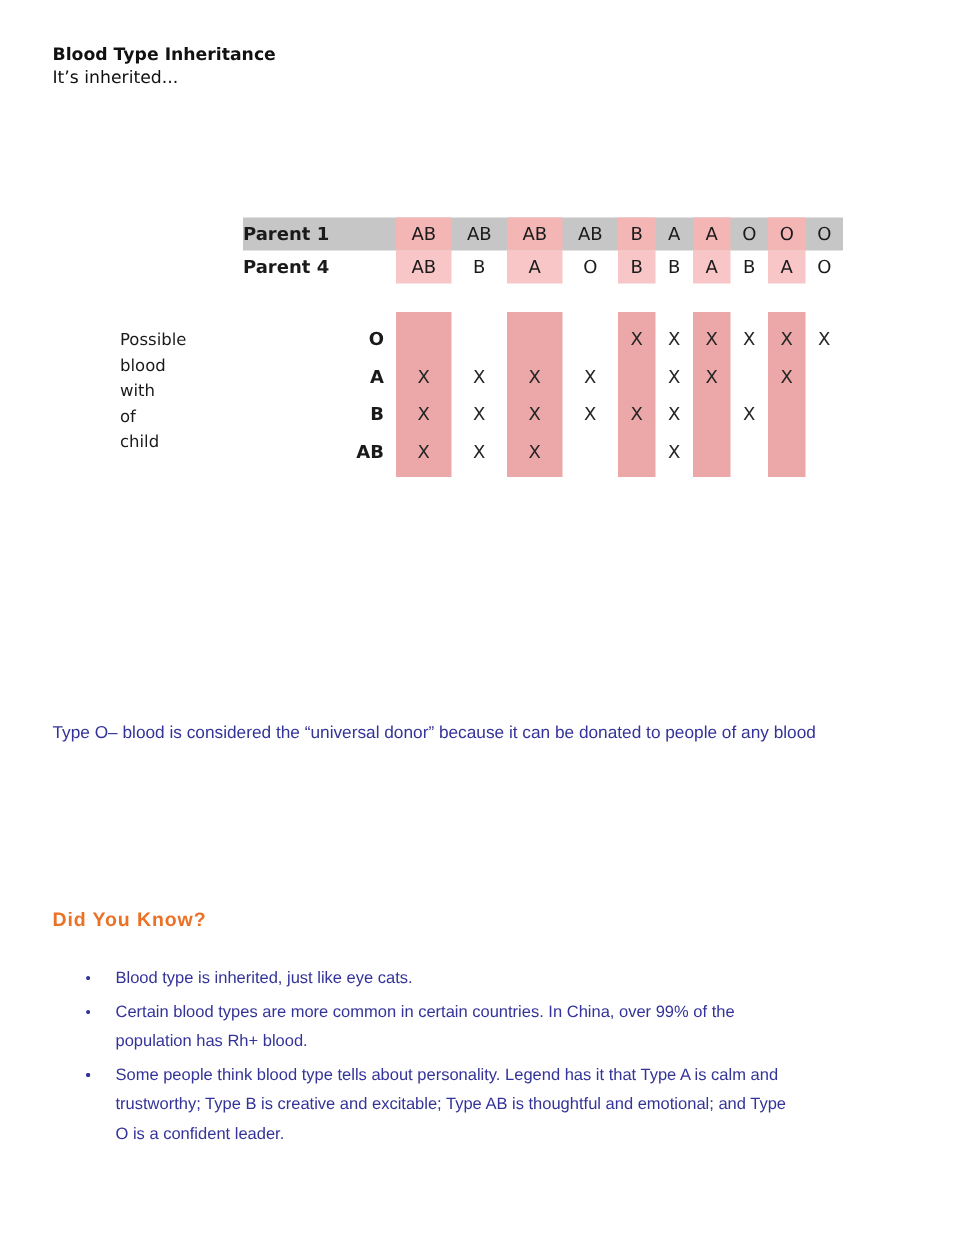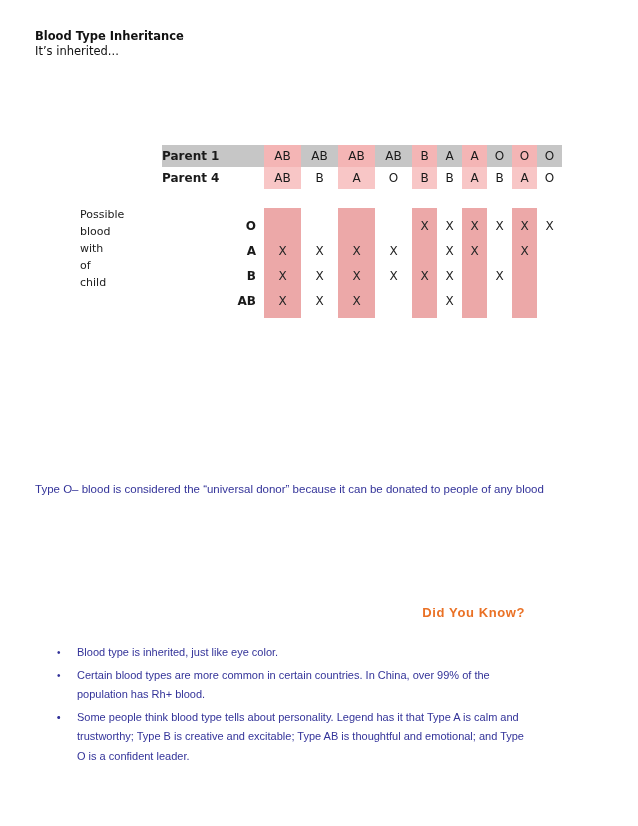--- a/index.html
+++ b/index.html
@@ -78,21 +78,21 @@
     font-size: 12px;
   }
   .mark {
     text-align: center;
     font-size: 12px;
     color: #262626;
   }
 
   .side-label {
     position: absolute;
-    left: 80px; top: 206px;
+    left: 80px; top: 218px;
     font-size: 11px;
     line-height: 17px;
     color: #1a1a1a;
   }
 
   
   .donor-note {
     position: absolute;
     left: 35px; top: 479px;
     width: 580px;
@@ -100,21 +100,21 @@
     font-size: 11.5px;
     line-height: 21px;
     color: #333399;
   }
 
   
   .dyk-heading {
     position: absolute;
     left: 35px; top: 605px;
     width: 490px;
-    text-align: right;
+    text-align: left;
     font-family: "Liberation Sans", sans-serif;
     font-size: 13px;
     font-weight: bold;
     letter-spacing: 0.6px;
     color: #ea7125;
   }
   .facts {
     position: absolute;
     left: 55px; top: 643px;
     width: 472px;
@@ -246,21 +246,21 @@
 
   <div class="donor-note">
     <div>Type O– blood is considered the “universal donor” because it can be donated to people of any blood</div>
   </div>
 
   <div class="dyk-heading">Did You Know?</div>
 
   <ul class="facts">
     <li>
       <span class="dot">•</span>
-      <span>Blood type is inherited, just like eye color.</span>
+      <span>Blood type is inherited, just like eye cats.</span>
     </li>
     <li>
       <span class="dot">•</span>
       <span>Certain blood types are more common in certain countries. In China, over 99% of the population has Rh+ blood.</span>
     </li>
     <li>
       <span class="dot">•</span>
     </li>
     <li>
       <span class="dot">•</span>

